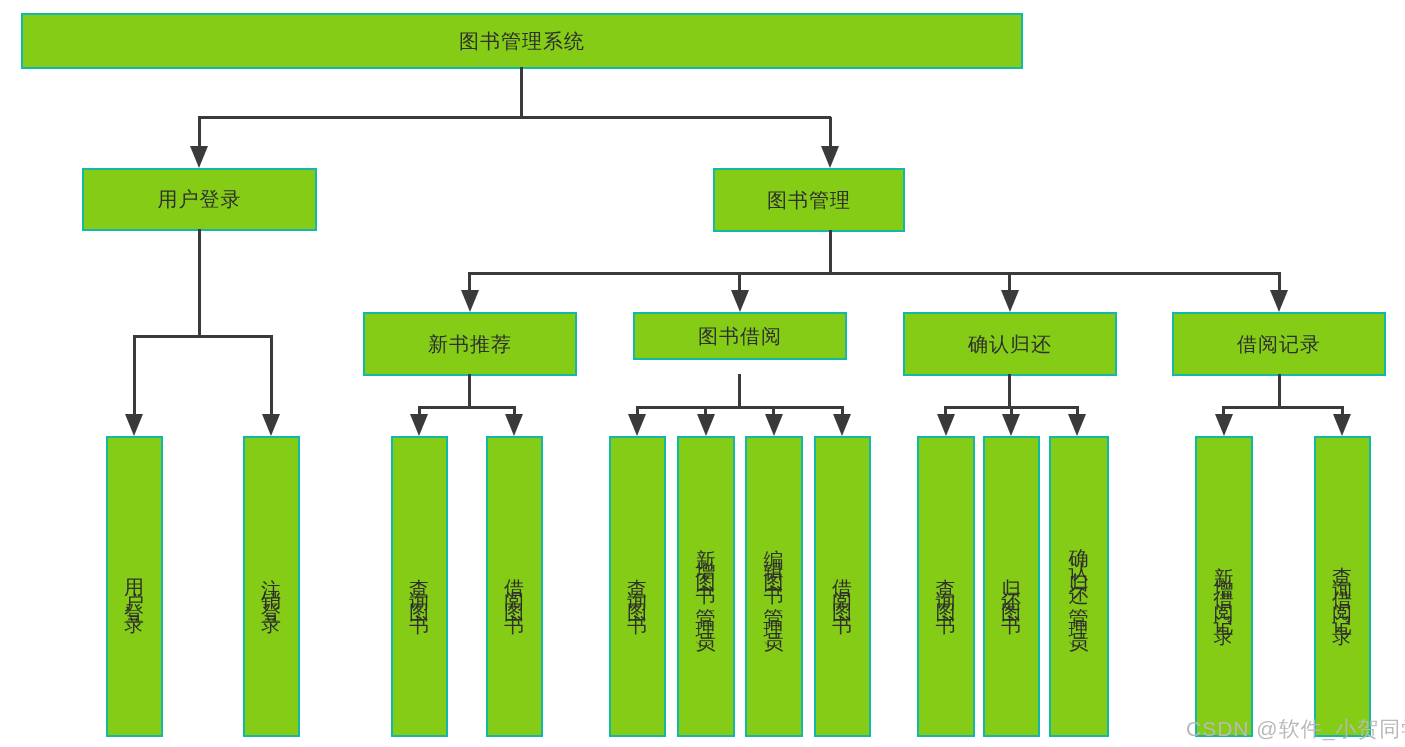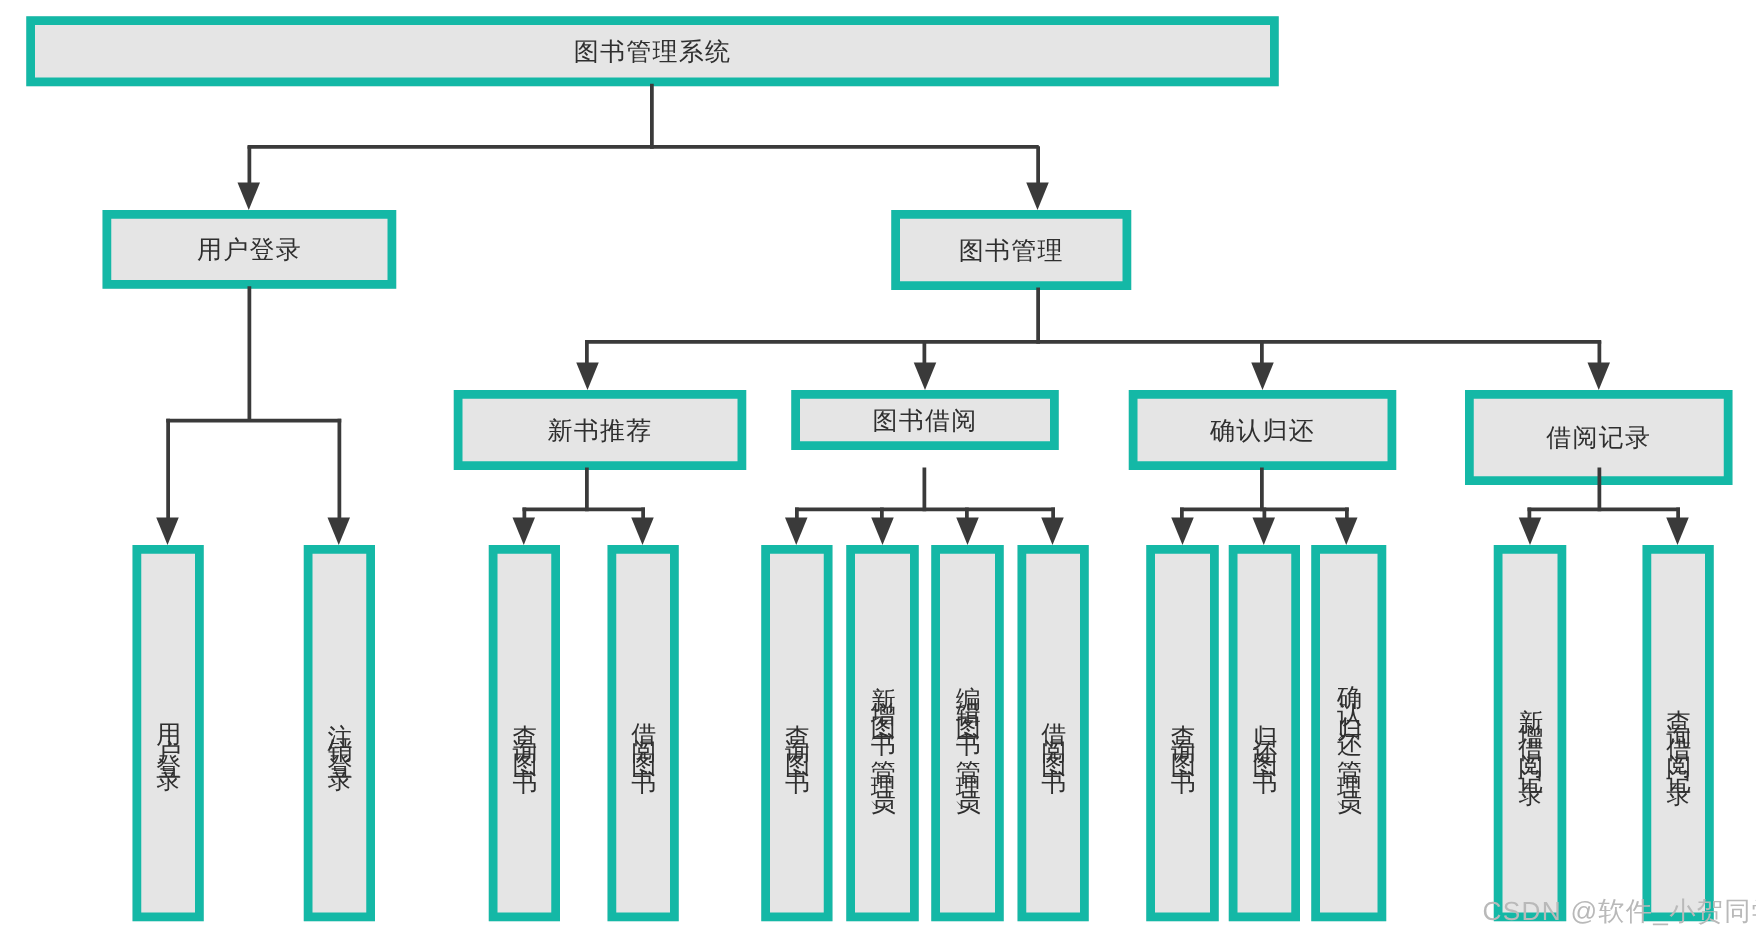--- a/index.html
+++ b/index.html
@@ -2,21 +2,21 @@
 <html><head>
 <meta charset="utf-8">
 <style>
   html,body{margin:0;padding:0;}
   body{
     width:1405px;height:747px;position:relative;background:#ffffff;overflow:hidden;
     font-family:"Liberation Sans","DejaVu Sans",sans-serif;
   }
   .box{
     position:absolute;box-sizing:border-box;
-    border:7px solid #14b8a6;background:#e5e5e5;
+    border:2px solid #14b8a6;background:#84cc16;
     display:flex;align-items:center;justify-content:center;
     font-size:20px;color:#2f2f2f;letter-spacing:1px;white-space:nowrap;
   }
   .vbox{
     writing-mode:vertical-rl;text-orientation:mixed;
     letter-spacing:12px;white-space:normal;line-height:1;
   }
   .hline,.vline{position:absolute;background:#3a3a3a;}
   .hline{height:3px;}
   .vline{width:3px;}
@@ -32,27 +32,27 @@
 </style>
 </head>
 <body>
 
 <div class="box" style="left:21px;top:13px;width:1002px;height:56px;">图书管理系统</div>
 
 <div class="box" style="left:82px;top:168px;width:235px;height:63px;">用户登录</div>
 
 <div class="box" style="left:713px;top:168px;width:192px;height:64px;">图书管理</div>
 
-<div class="box" style="left:363px;top:312px;width:234px;height:64px;">新书推荐</div>
+<div class="box" style="left:363px;top:312px;width:214px;height:64px;">新书推荐</div>
 
 <div class="box" style="left:633px;top:312px;width:214px;height:48px;">图书借阅</div>
 
 <div class="box" style="left:903px;top:312px;width:214px;height:64px;">确认归还</div>
 
-<div class="box" style="left:1172px;top:312px;width:214px;height:76px;">借阅记录</div>
+<div class="box" style="left:1172px;top:312px;width:214px;height:64px;">借阅记录</div>
 
 <div class="box vbox" style="left:106px;top:436px;width:57px;height:301px;">用户登录</div>
 
 <div class="box vbox" style="left:243px;top:436px;width:57px;height:301px;">注销登录</div>
 
 <div class="box vbox" style="left:391px;top:436px;width:57px;height:301px;">查询图书</div>
 
 <div class="box vbox" style="left:486px;top:436px;width:57px;height:301px;">借阅图书</div>
 
 <div class="box vbox" style="left:609px;top:436px;width:57px;height:301px;">查询图书</div>

